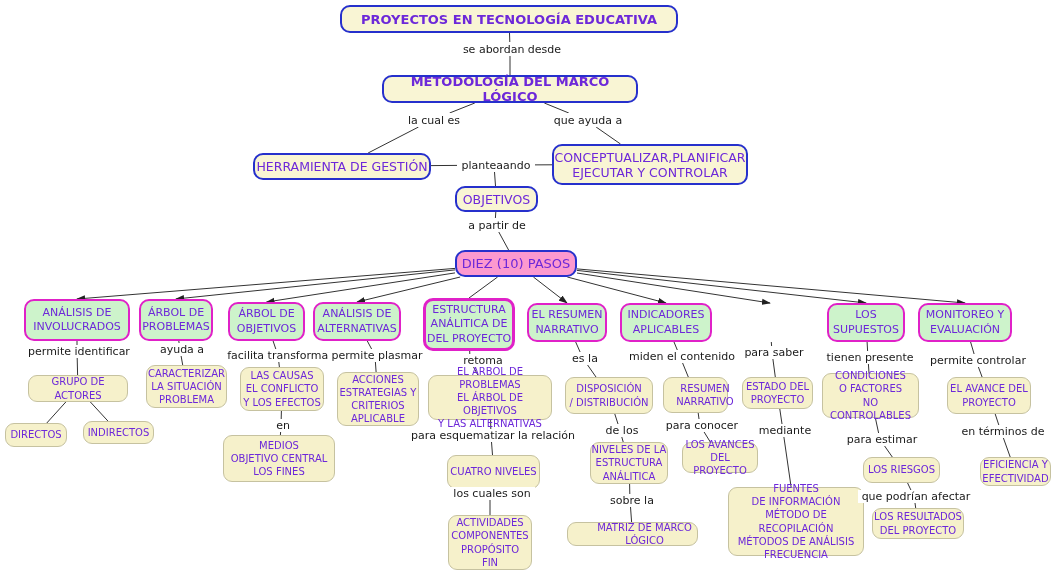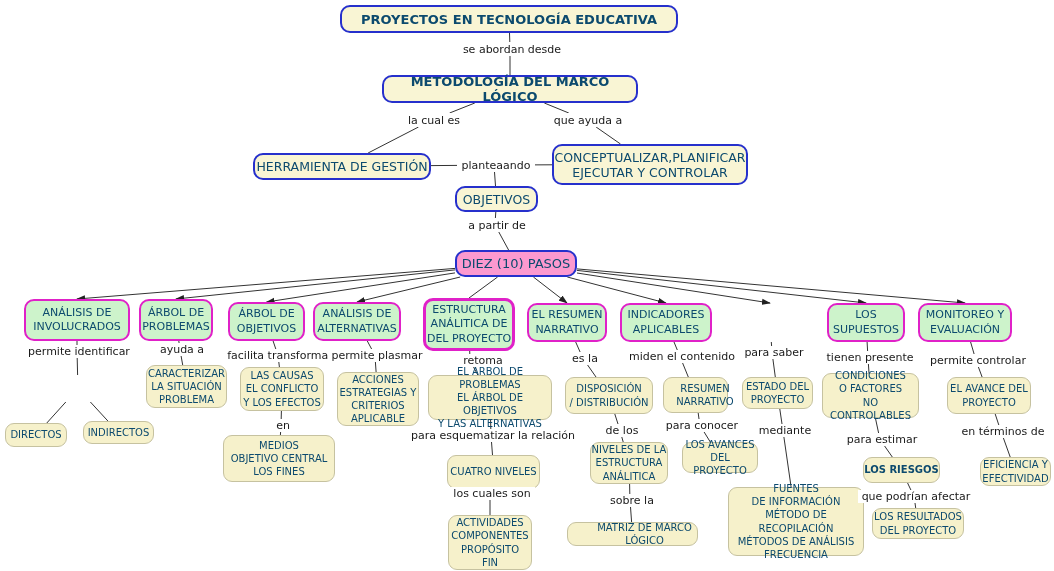--- a/index.html
+++ b/index.html
@@ -6,21 +6,21 @@
   html,body { margin:0; padding:0; background:#ffffff; }
   #map {
     position:relative; width:1054px; height:571px;
     font-family:"DejaVu Sans", "Liberation Sans", sans-serif;
     background:#ffffff; overflow:hidden;
   }
   svg.edges { position:absolute; left:0; top:0; z-index:1; }
   .node {
     position:absolute; z-index:2; box-sizing:border-box;
     display:flex; align-items:center; justify-content:center;
-    text-align:center; white-space:pre-line; color:#0c4a6e;
+    text-align:center; white-space:pre-line; color:#6d28d9;
   }
   .topic, .topic-bold, .step {
     background:var(--topic-fill); border:2px solid var(--blue); border-radius:10px;
     font-size:12.5px;
   }
   .topic-bold { font-weight:bold; font-size:13px; }
   .step { background:var(--step-fill); font-size:13px; }
   .stage, .stage-selected {
     background:var(--stage-fill); border:2px solid var(--stage-border);
     border-radius:10px; font-size:11px; line-height:1.3;
@@ -129,20 +129,21 @@
 ANÁLITICA DE
 DEL PROYECTO</div>
     <div class="node stage" style="left: 527px; top: 303px; width: 80px; height: 39px;">EL RESUMEN
 NARRATIVO</div>
     <div class="node stage" style="left: 620px; top: 303px; width: 92px; height: 39px;">INDICADORES
 APLICABLES</div>
     <div class="node stage" style="left: 827px; top: 303px; width: 78px; height: 39px;">LOS
 SUPUESTOS</div>
     <div class="node stage" style="left: 918px; top: 303px; width: 94px; height: 39px;">MONITOREO Y
 EVALUACIÓN</div>
+    <div class="node leaf" style="left: 28px; top: 375px; width: 100px; height: 27px;">GRUPO DE ACTORES</div>
     <div class="node leaf" style="left: 5px; top: 423px; width: 62px; height: 24px;">DIRECTOS</div>
     <div class="node leaf" style="left: 83px; top: 421px; width: 71px; height: 23px;">INDIRECTOS</div>
     <div class="node leaf" style="left: 146px; top: 365px; width: 81px; height: 43px;">CARACTERIZAR
 LA SITUACIÓN
 PROBLEMA</div>
     <div class="node leaf" style="left: 240px; top: 367px; width: 84px; height: 44px;">LAS CAUSAS
 EL CONFLICTO
 Y LOS EFECTOS</div>
     <div class="node leaf" style="left: 223px; top: 435px; width: 112px; height: 47px;">MEDIOS
 OBJETIVO CENTRAL
@@ -172,21 +173,21 @@
     <div class="node leaf" style="left: 742px; top: 377px; width: 71px; height: 32px;">ESTADO DEL
 PROYECTO</div>
     <div class="node leaf" style="left: 728px; top: 487px; width: 136px; height: 69px;">FUENTES
 DE INFORMACIÓN
 MÉTODO DE RECOPILACIÓN
 MÉTODOS DE ANÁLISIS
 FRECUENCIA</div>
     <div class="node leaf" style="left: 822px; top: 373px; width: 97px; height: 45px;">CONDICIONES
 O FACTORES
 NO CONTROLABLES</div>
-    <div class="node leaf" style="left: 863px; top: 457px; width: 77px; height: 26px; font-weight: bold;">LOS RIESGOS</div>
+    <div class="node leaf" style="left: 863px; top: 457px; width: 77px; height: 26px;">LOS RIESGOS</div>
     <div class="node leaf" style="left: 872px; top: 508px; width: 92px; height: 31px;">LOS RESULTADOS
 DEL PROYECTO</div>
     <div class="node leaf" style="left: 947px; top: 377px; width: 84px; height: 37px;">EL AVANCE DEL
 PROYECTO</div>
     <div class="node leaf" style="left: 980px; top: 457px; width: 71px; height: 29px;">EFICIENCIA Y
 EFECTIVIDAD</div>
     <div class="link" style="left: 459px; top: 42px; width: 102px; height: 14px;">se abordan desde</div>
     <div class="link" style="left: 403px; top: 113px; width: 58px; height: 14px;">la cual es</div>
     <div class="link" style="left: 550px; top: 113px; width: 72px; height: 14px;">que ayuda a</div>
     <div class="link" style="left: 457px; top: 158px; width: 74px; height: 14px;">planteaando</div>

